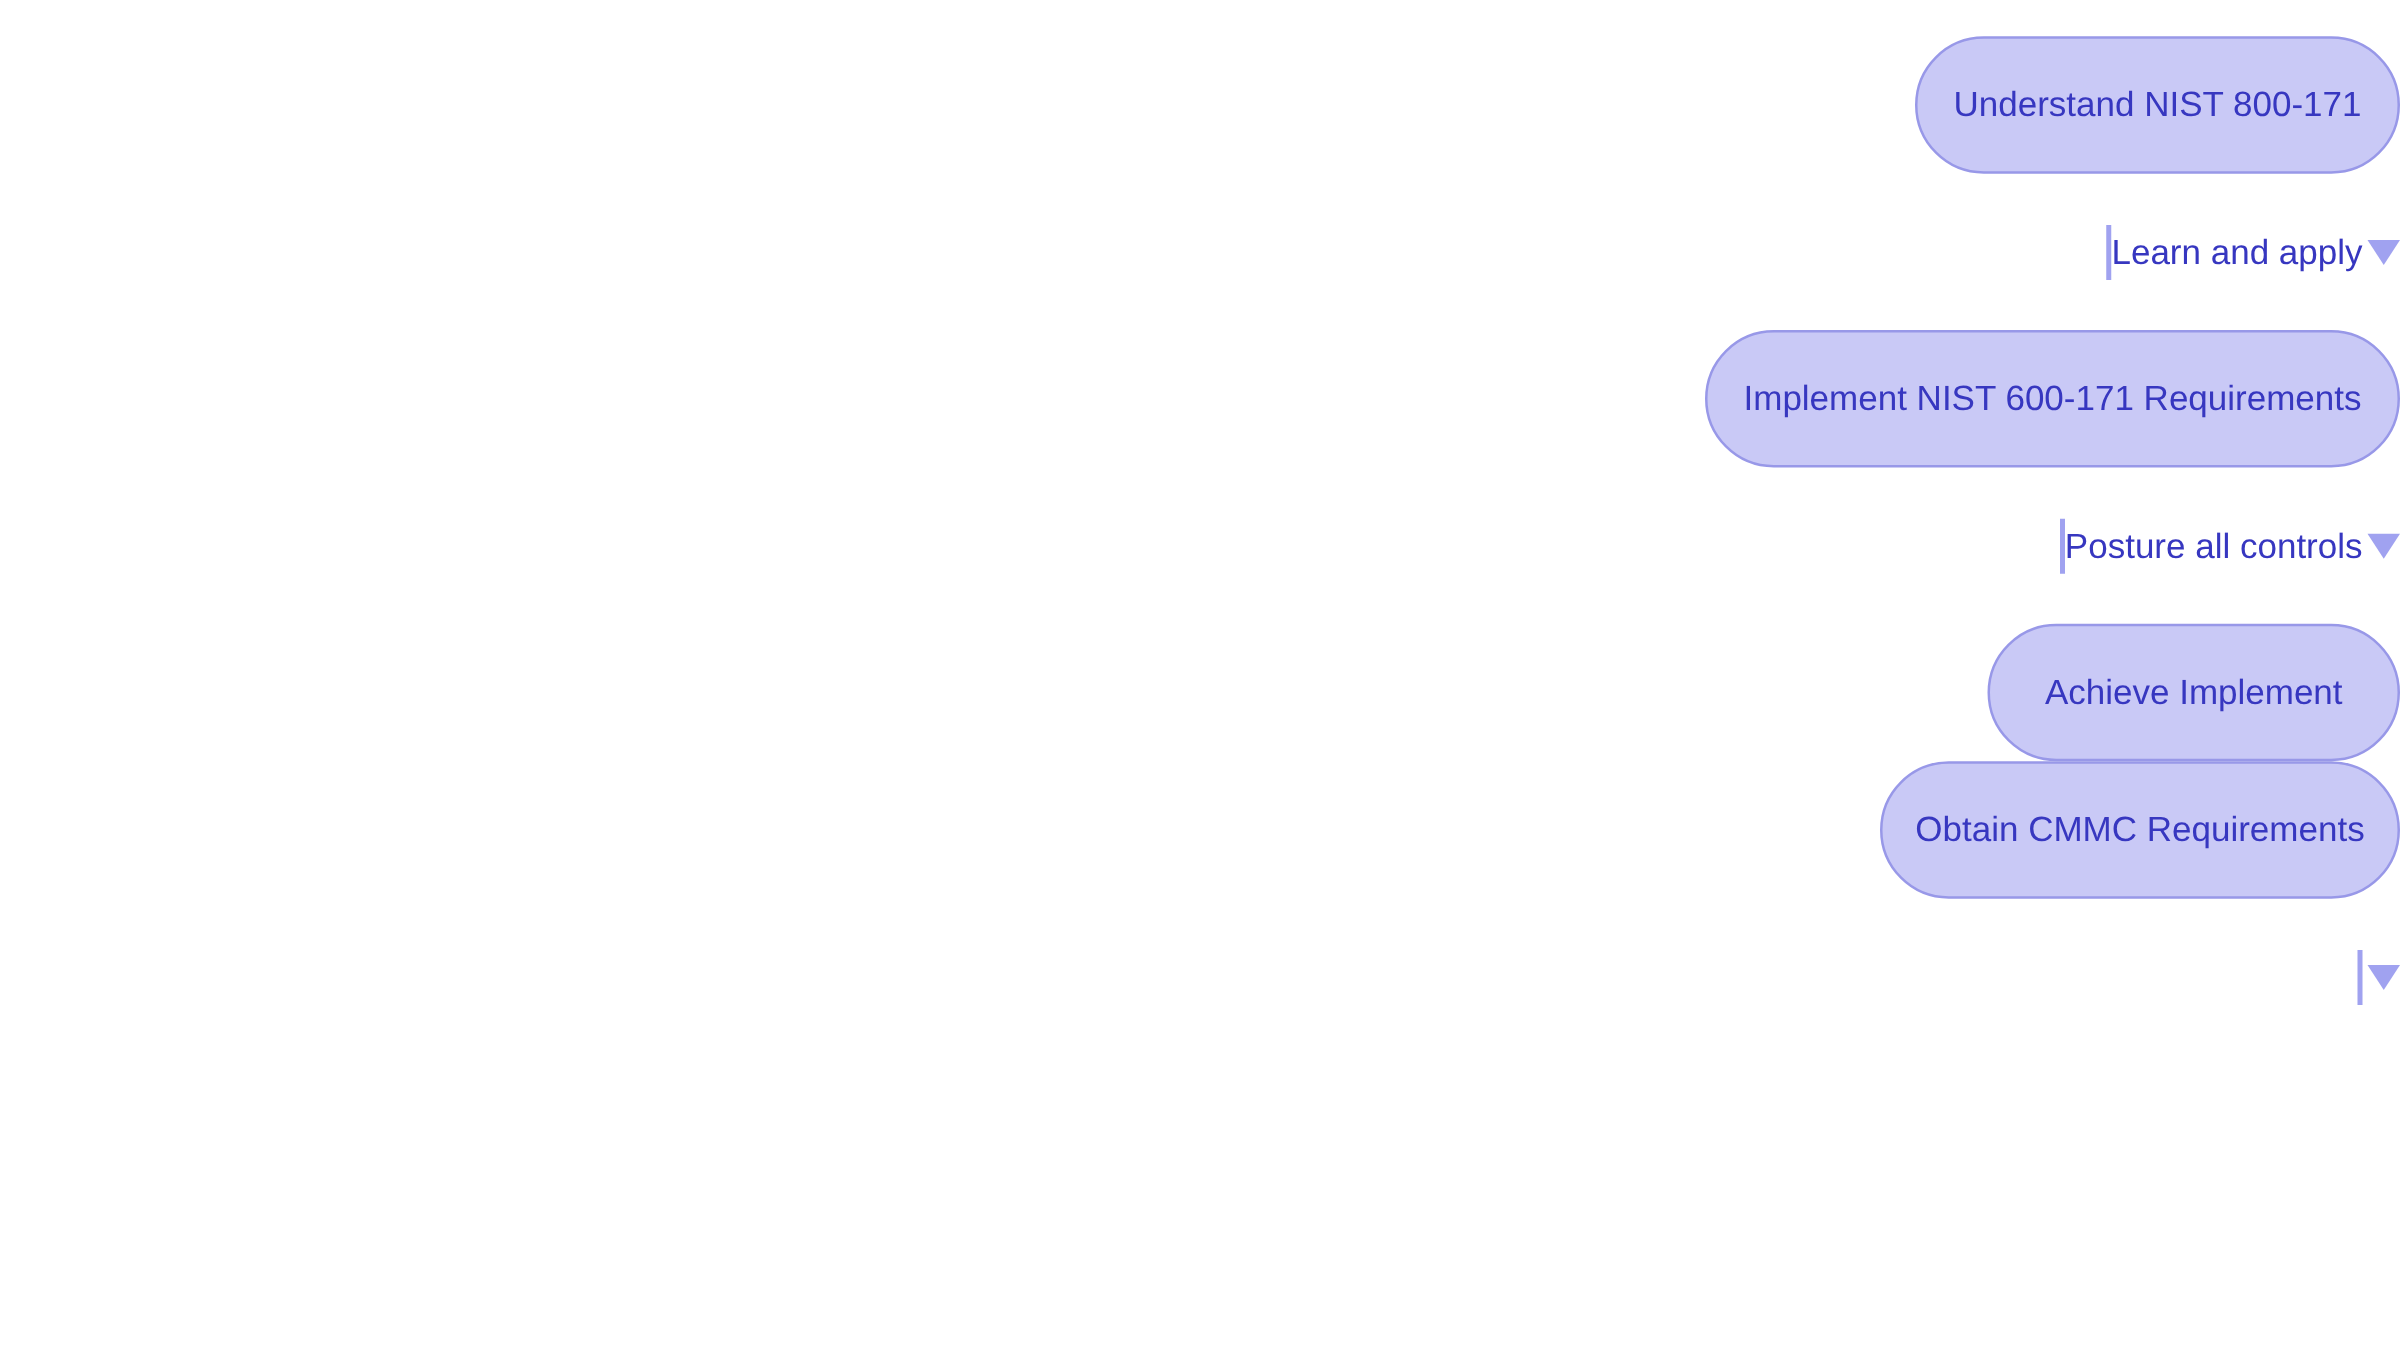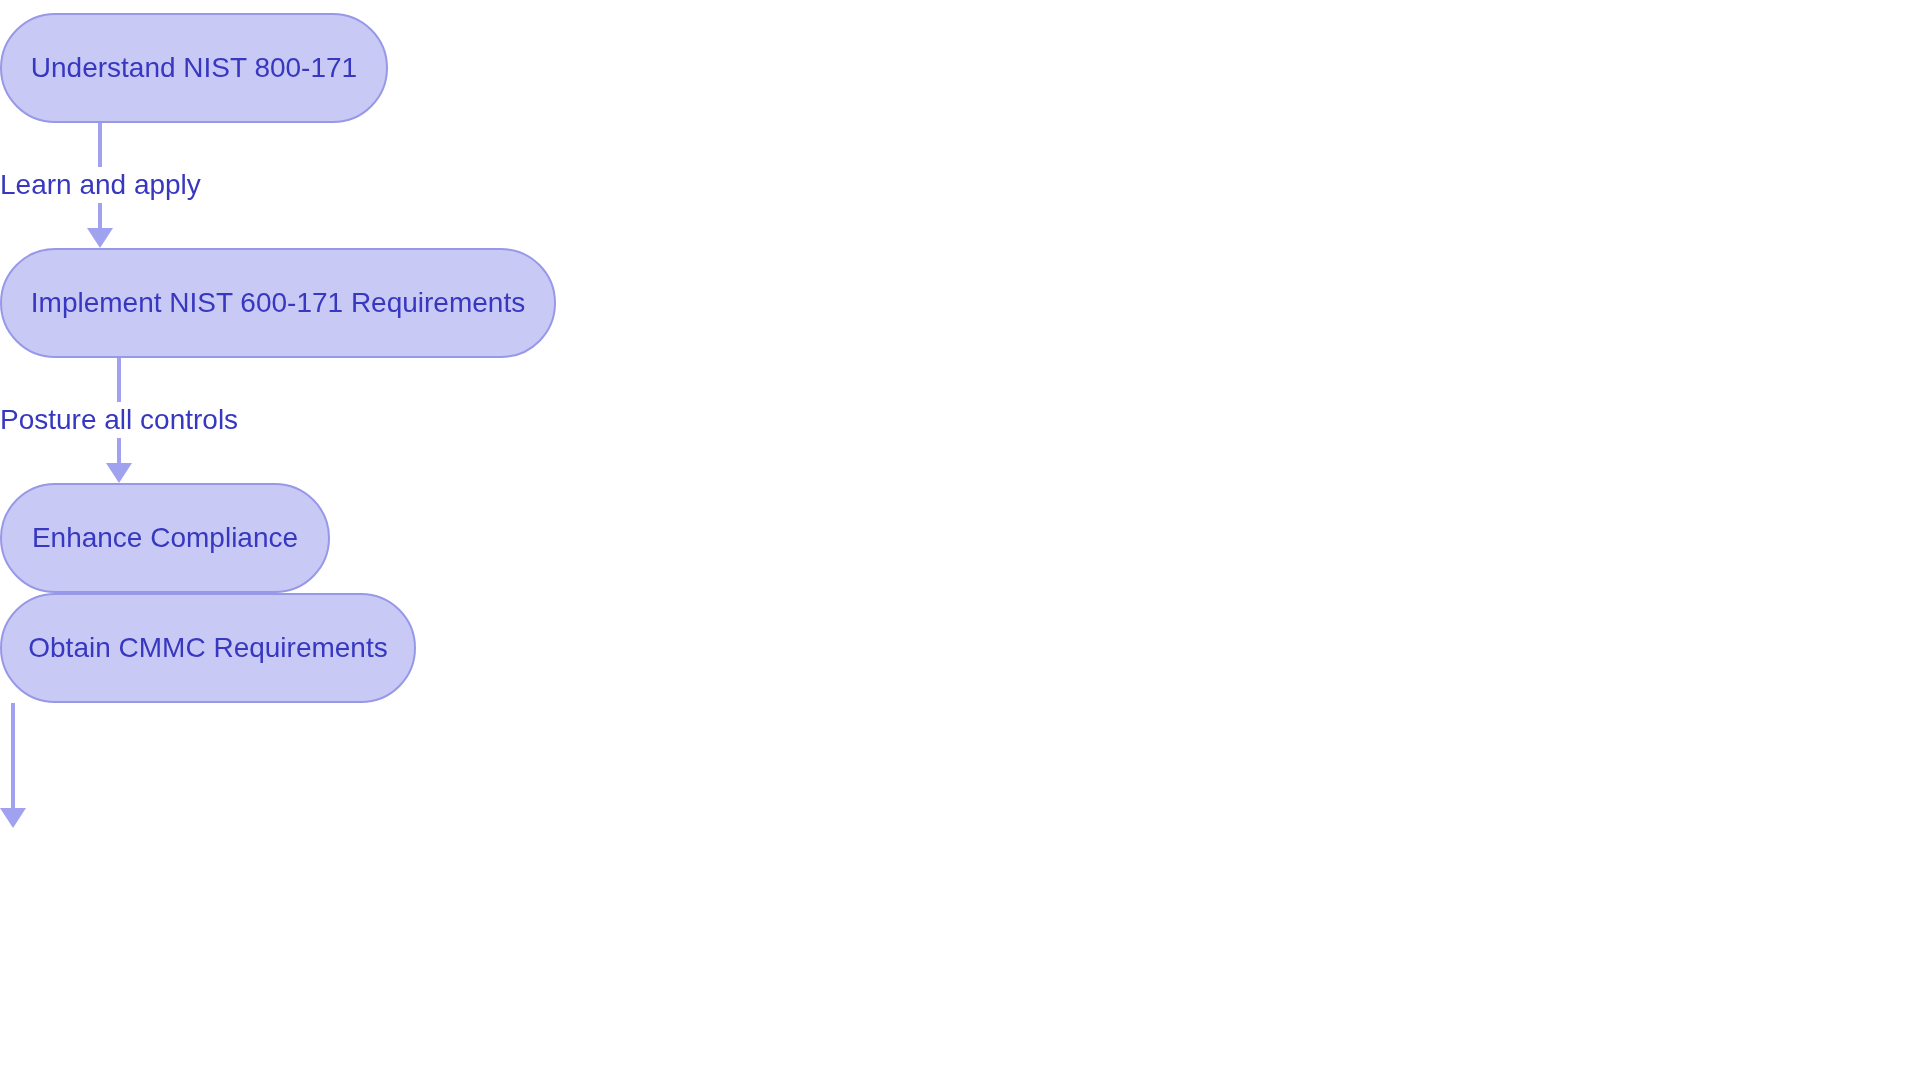--- a/index.html
+++ b/index.html
@@ -15,22 +15,22 @@
     background:var(--background);
     font-family:"Liberation Sans", sans-serif;
   }
   .canvas{
     position:relative;
     width:1920px;
     height:1083px;
     background:var(--background);
     display:flex;
     flex-direction:column;
-    align-items:flex-start;
-    padding-top:13px;
+    align-items:flex-end;
+    padding-top:29px;
     box-sizing:border-box;
     overflow:hidden;
   }
   .node{
     height:110px;
     border-radius:55px;
     background:var(--node-fill);
     border:2px solid var(--node-border);
     box-sizing:border-box;
     display:flex;
@@ -46,21 +46,21 @@
   }
   .node-1{width:388px;}
   .node-2{width:556px;}
   .node-3{width:330px;}
   .node-4{width:416px;}
   .node-5{width:398px;}
   .connector{
     height:125px;
     flex:none;
     display:flex;
-    flex-direction:column;
+    flex-direction:row;
     align-items:center;
   }
   .seg{
     width:4px;
     background:var(--edge-line);
     flex:none;
   }
   .seg-top{height:44px;}
   .seg-bottom{flex:1 1 auto;}
   .edge-label{
@@ -100,21 +100,21 @@
   </div>
 
   <div class="connector">
     <div class="seg seg-top"></div>
     <div class="edge-label">Posture all controls</div>
     <div class="seg seg-bottom"></div>
     <div class="arrowhead"></div>
   </div>
 
   <div class="node node-3">
-    <span class="node-label">Enhance Compliance</span>
+    <span class="node-label">Achieve Implement</span>
   </div>
 
 
   <div class="node node-4">
     <span class="node-label">Obtain CMMC Requirements</span>
   </div>
 
   <div class="connector">
     <div class="seg seg-top"></div>
     <div class="seg seg-bottom"></div>

